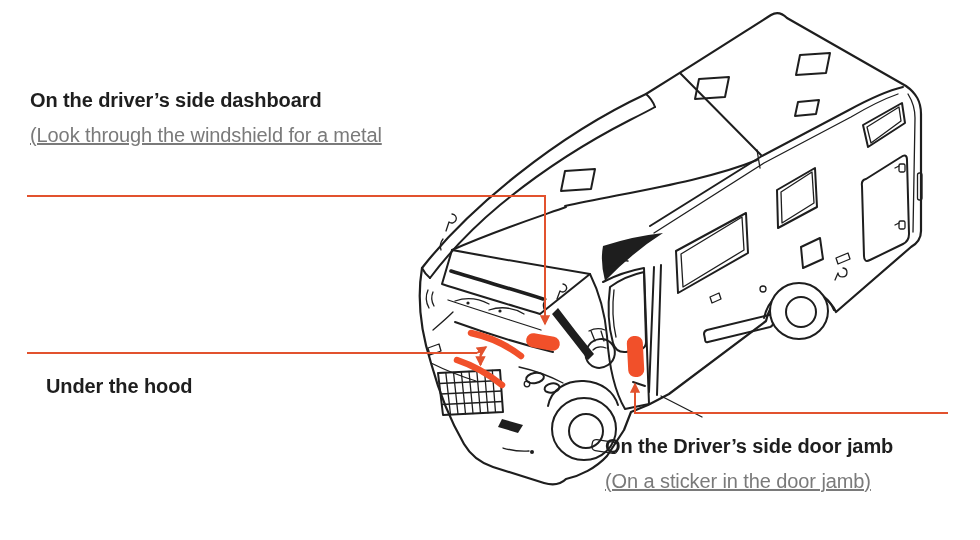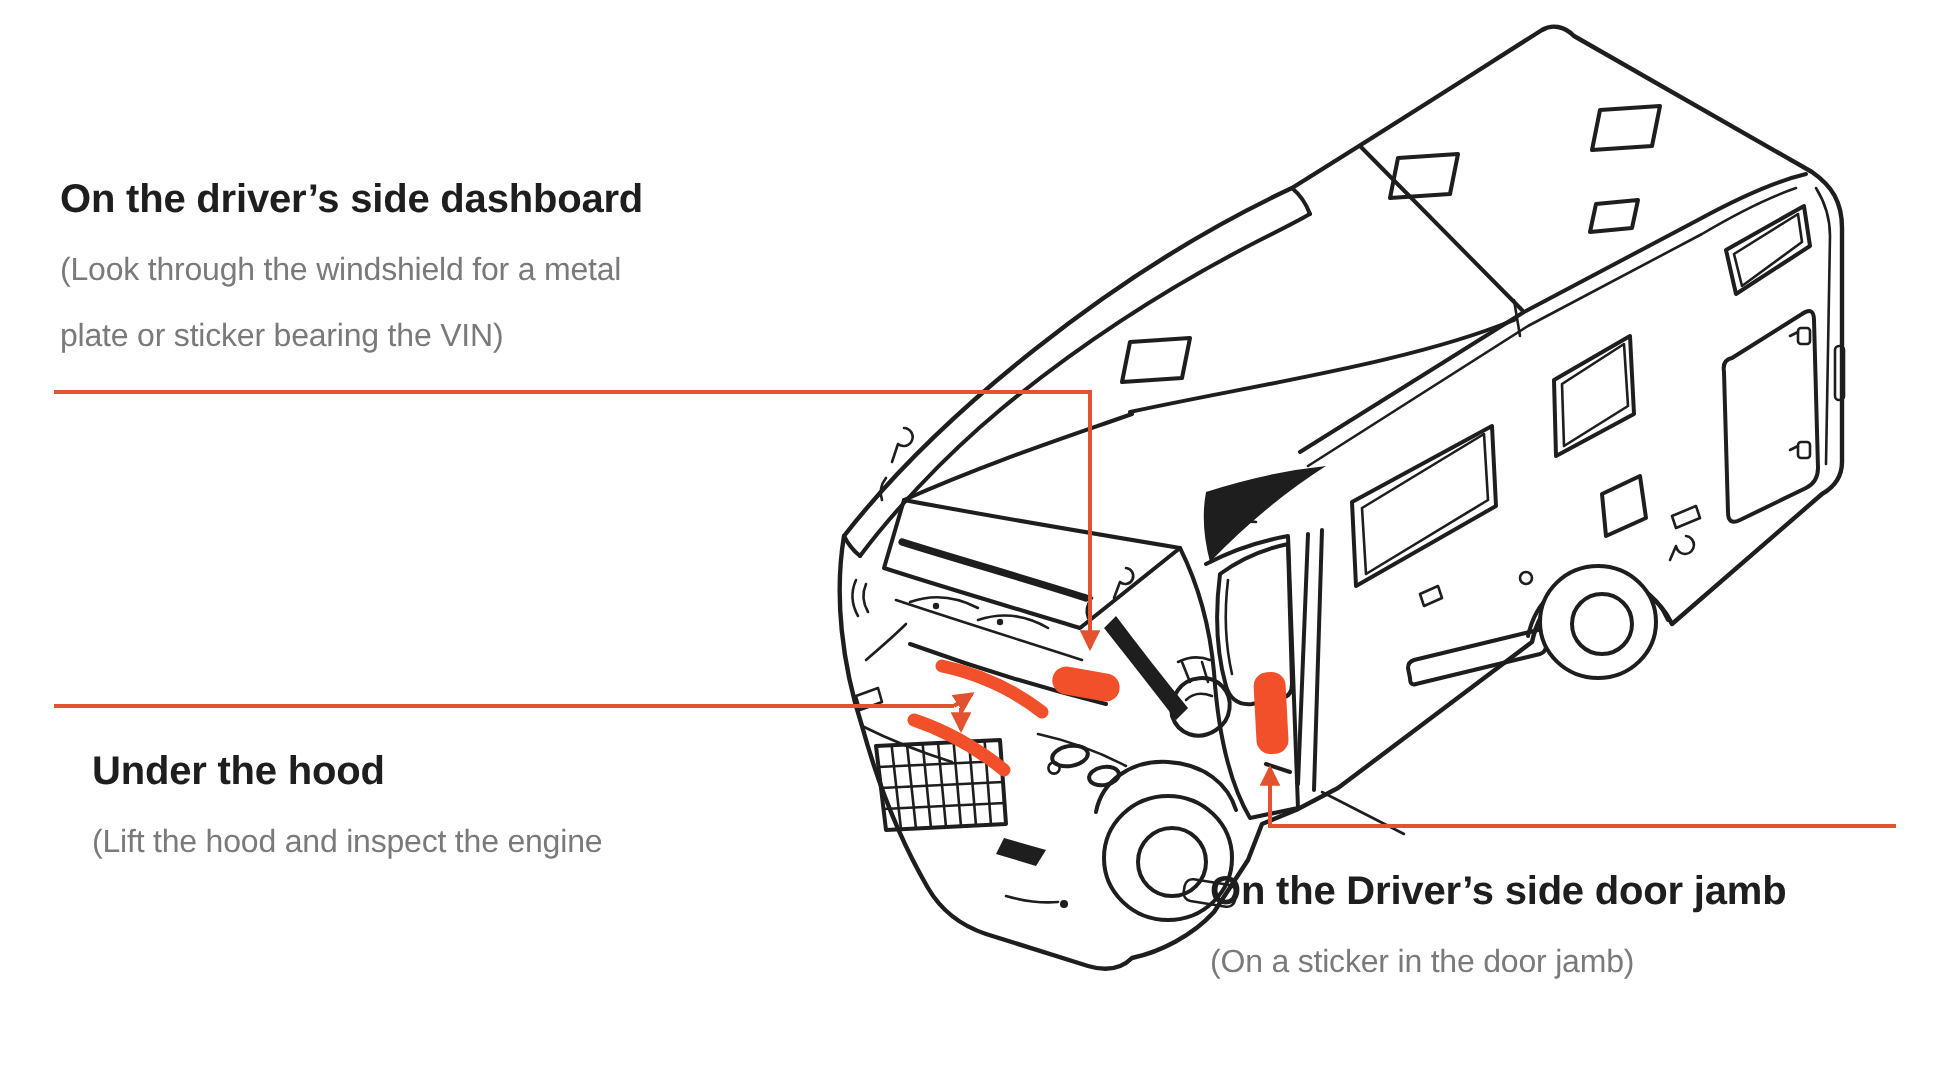--- a/index.html
+++ b/index.html
@@ -14,22 +14,22 @@
     position:relative;width:980px;height:540px;background:var(--bg);
     font-family:"Liberation Sans",sans-serif;overflow:hidden;margin:0 auto;
   }
   .diagram-svg{position:absolute;left:0;top:0;width:980px;height:540px;}
   .anno{position:absolute;}
   .anno-title{
     font-size:20px;font-weight:700;color:var(--ink);
     line-height:26px;margin:0 0 6px 0;letter-spacing:-0.1px;white-space:nowrap;
   }
   .anno-desc{
-    font-size:16px;font-weight:400;color:var(--muted);
-    line-height:33px;margin:0;letter-spacing:-0.1px;white-space:nowrap;
+    font-size:20px;font-weight:400;color:var(--muted);
+    line-height:33px;margin:0;letter-spacing:-0.1px;white-space:nowrap;text-decoration:underline;
   }
   
   .ln{fill:none;stroke:var(--ink);stroke-width:2;stroke-linecap:round;stroke-linejoin:round;}
   .ln-bold{fill:none;stroke:var(--ink);stroke-width:3.6;stroke-linecap:round;stroke-linejoin:round;}
   .ln-thin{fill:none;stroke:var(--ink);stroke-width:1.3;stroke-linecap:round;stroke-linejoin:round;}
   .body-fill{fill:#ffffff;stroke:var(--ink);stroke-width:2.2;stroke-linejoin:round;}
   .white-fill{fill:#ffffff;stroke:var(--ink);stroke-width:2;stroke-linejoin:round;}
   .dk{fill:var(--ink);stroke:none;}
   .org-ln{fill:none;stroke:var(--leader);stroke-width:2;stroke-linecap:butt;stroke-linejoin:miter;}
   .org-stripe{fill:none;stroke:var(--marker);stroke-width:6.5;stroke-linecap:round;}
@@ -213,28 +213,26 @@
 
       <rect class="org-fill" x="627.5" y="336" width="16" height="41" rx="7" transform="rotate(-3 635.5 356)"></rect>
       <path class="org-ln" d="M 948,413 L 635,413 L 635,384" marker-end="url(#ah)"></path>
     </g>
   </svg>
 
   <div class="anno" style="left:30px;top:87px;">
     <p class="anno-title">On the driver’s side dashboard</p>
     <p class="anno-desc">
       <span style="display:block">(Look through the windshield for a metal</span>
-      <span style="display:block">plate or sticker bearing the VIN)</span>
     </p>
   </div>
 
   <div class="anno" style="left:46px;top:373px;">
     <p class="anno-title">Under the hood</p>
     <p class="anno-desc">
-      <span style="display:block">(Lift the hood and inspect the engine</span>
     </p>
   </div>
 
   <div class="anno" style="left:605px;top:433px;">
     <p class="anno-title">On the Driver’s side door jamb</p>
     <p class="anno-desc">
       <span style="display:block">(On a sticker in the door jamb)</span>
     </p>
   </div>
 

